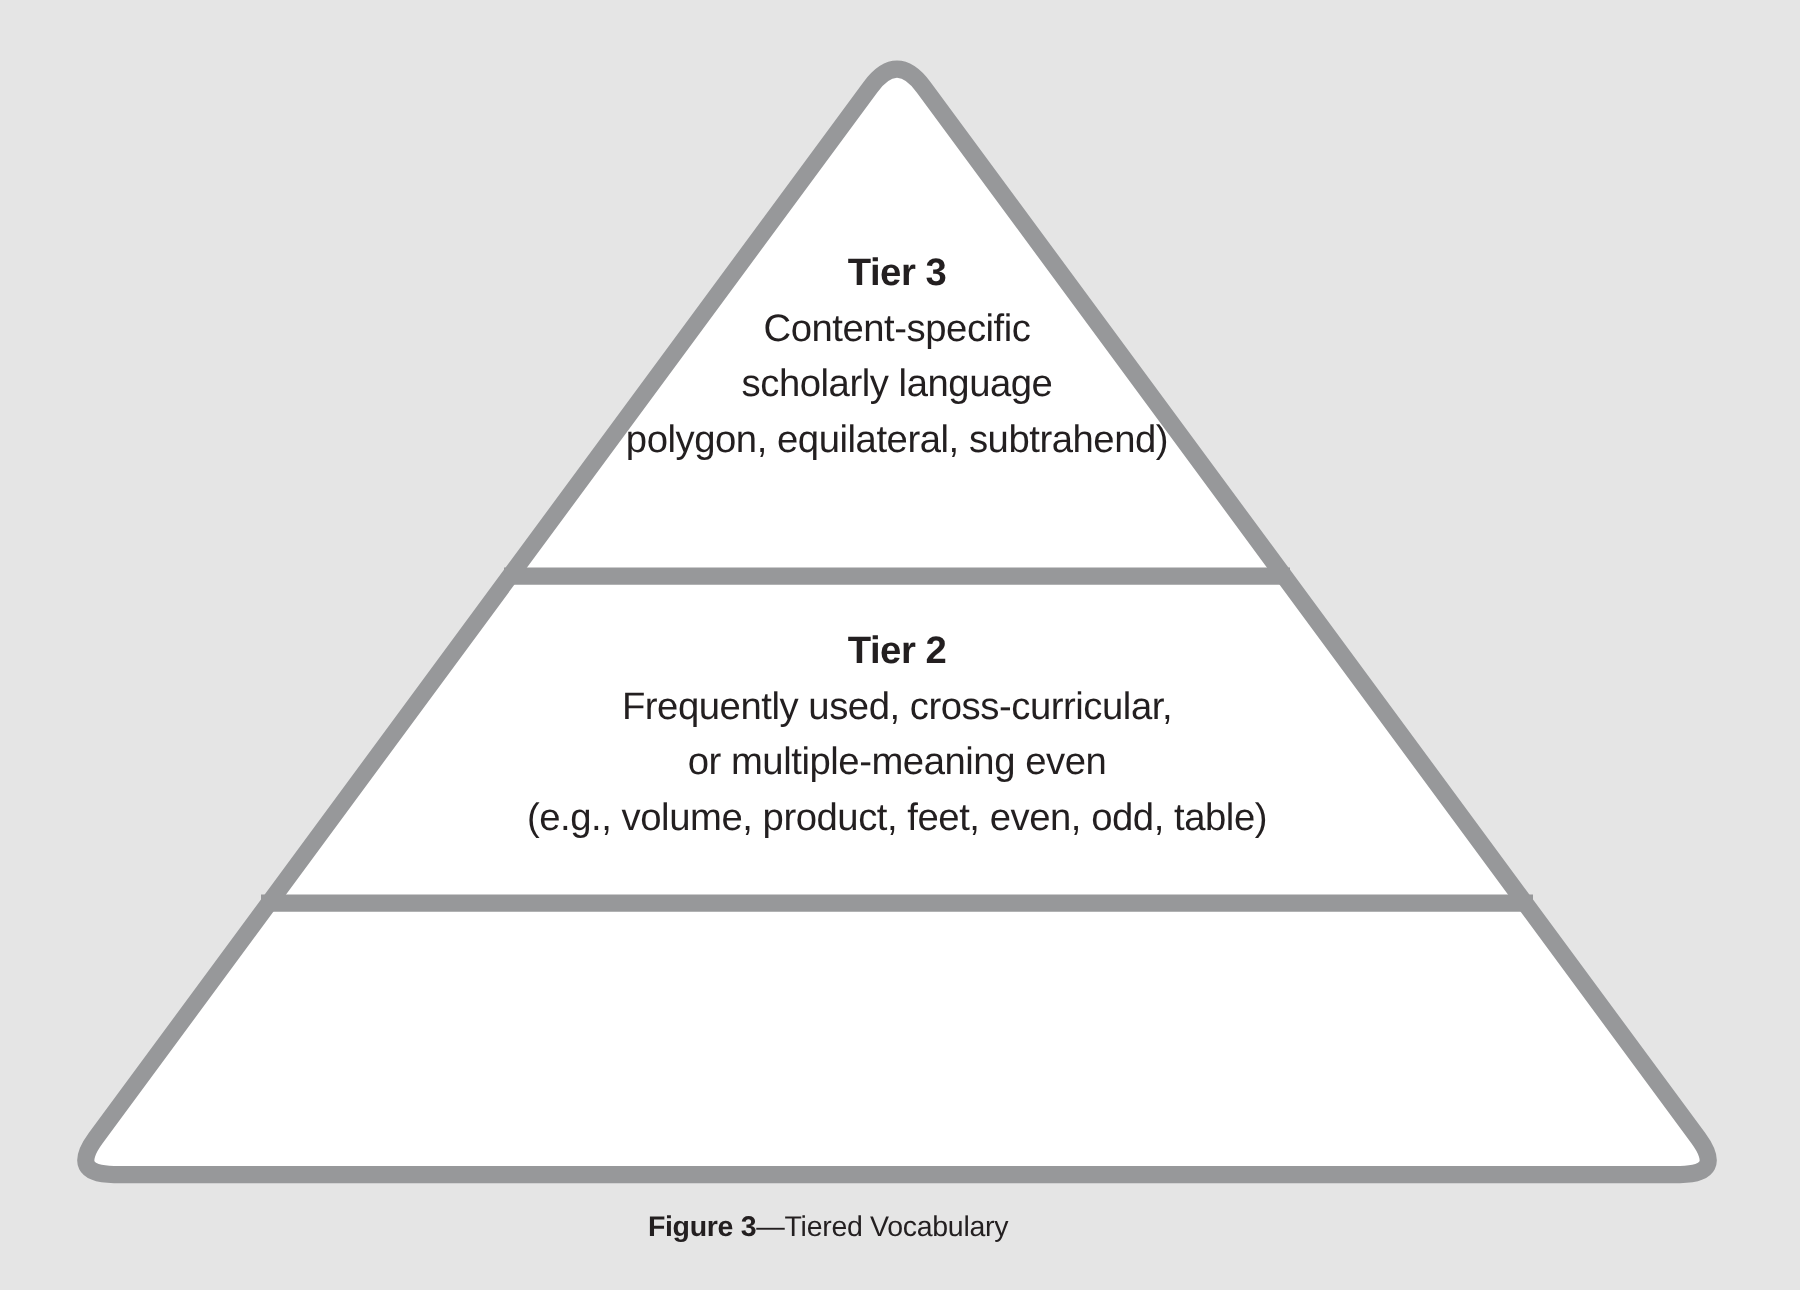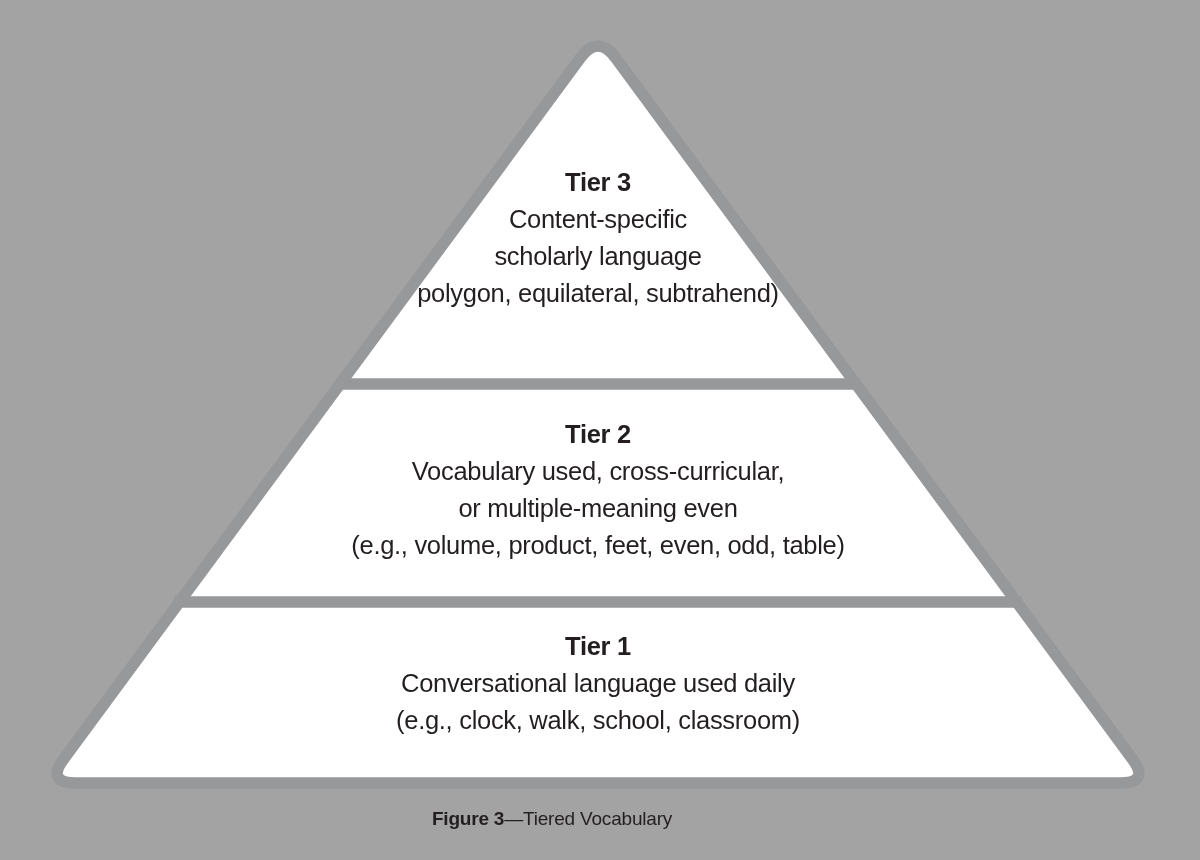--- a/index.html
+++ b/index.html
@@ -1,21 +1,21 @@
 <!DOCTYPE html>
 <html><head>
 <meta charset="utf-8">
 <style>
   * { margin: 0; padding: 0; box-sizing: border-box; }
   html, body { background: #ffffff; }
   .stage {
     position: relative;
     width: 1200px;
     height: 860px;
-    background: #a3a3a3;
+    background: #e5e5e5;
     overflow: hidden;
     font-family: "Liberation Sans", sans-serif;
     color: #231F20;
   }
   .pyramid-svg {
     position: absolute;
     left: 0; top: 0;
     width: 1200px; height: 860px;
   }
   .tier-text {
@@ -64,28 +64,23 @@
 
   <div class="tier-text tier3-text">
     <div class="tier-heading">Tier 3</div>
     <div>Content-specific</div>
     <div>scholarly language</div>
     <div>polygon, equilateral, subtrahend)</div>
   </div>
 
   <div class="tier-text tier2-text">
     <div class="tier-heading">Tier 2</div>
-    <div>Vocabulary used, cross-curricular,</div>
+    <div>Frequently used, cross-curricular,</div>
     <div>or multiple-meaning even</div>
     <div>(e.g., volume, product, feet, even, odd, table)</div>
   </div>
 
-  <div class="tier-text tier1-text">
-    <div class="tier-heading">Tier 1</div>
-    <div>Conversational language used daily</div>
-    <div>(e.g., clock, walk, school, classroom)</div>
-  </div>
 
   <div class="figure-caption">
     <span class="caption-label">Figure 3</span><span>—Tiered Vocabulary</span>
   </div>
 
 </div>
 
 </body></html>

